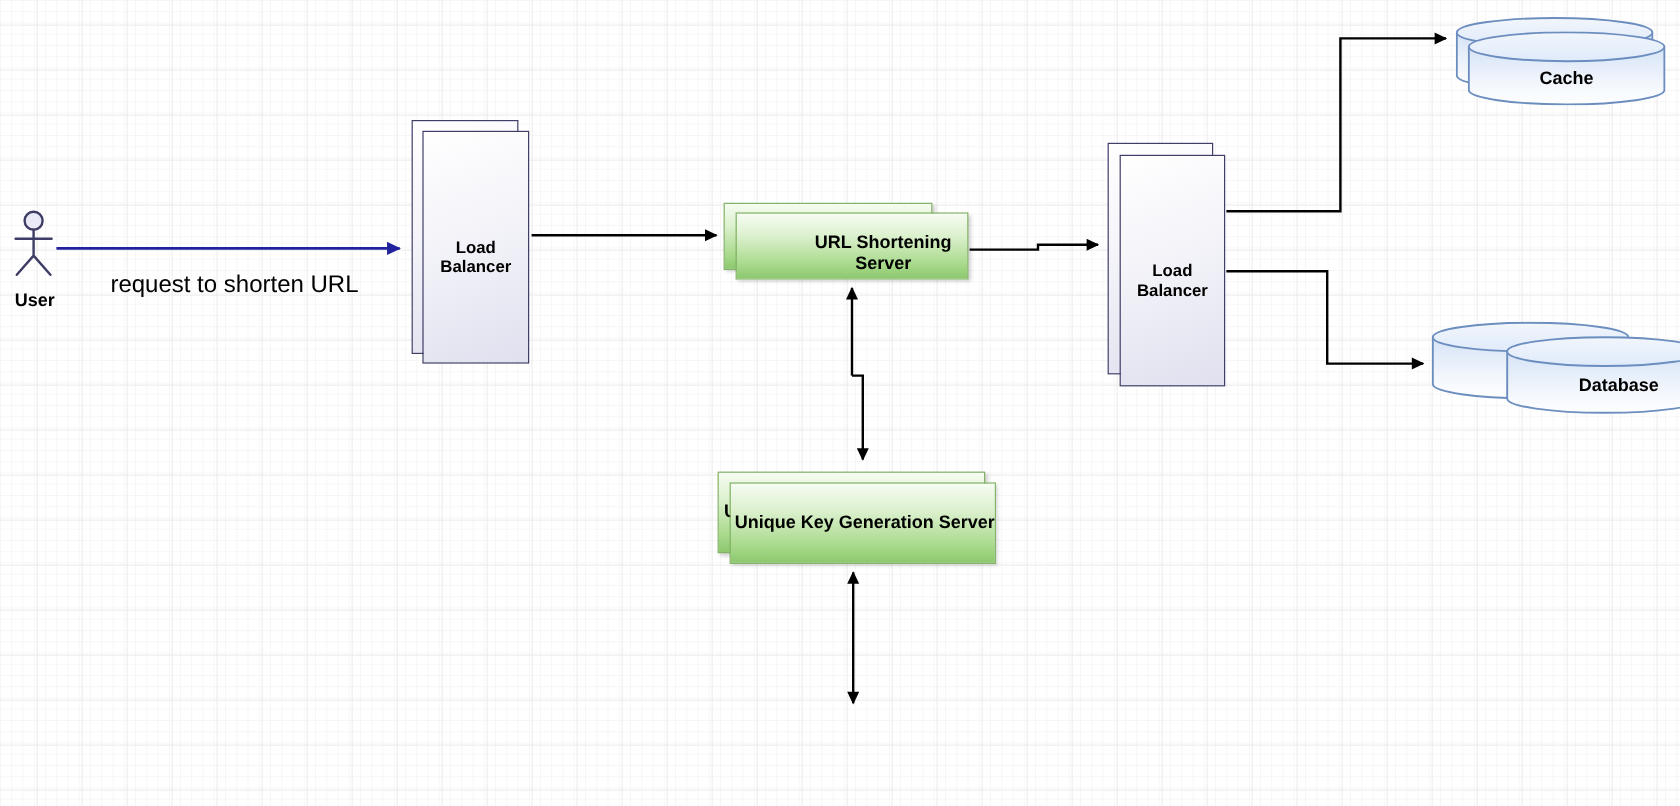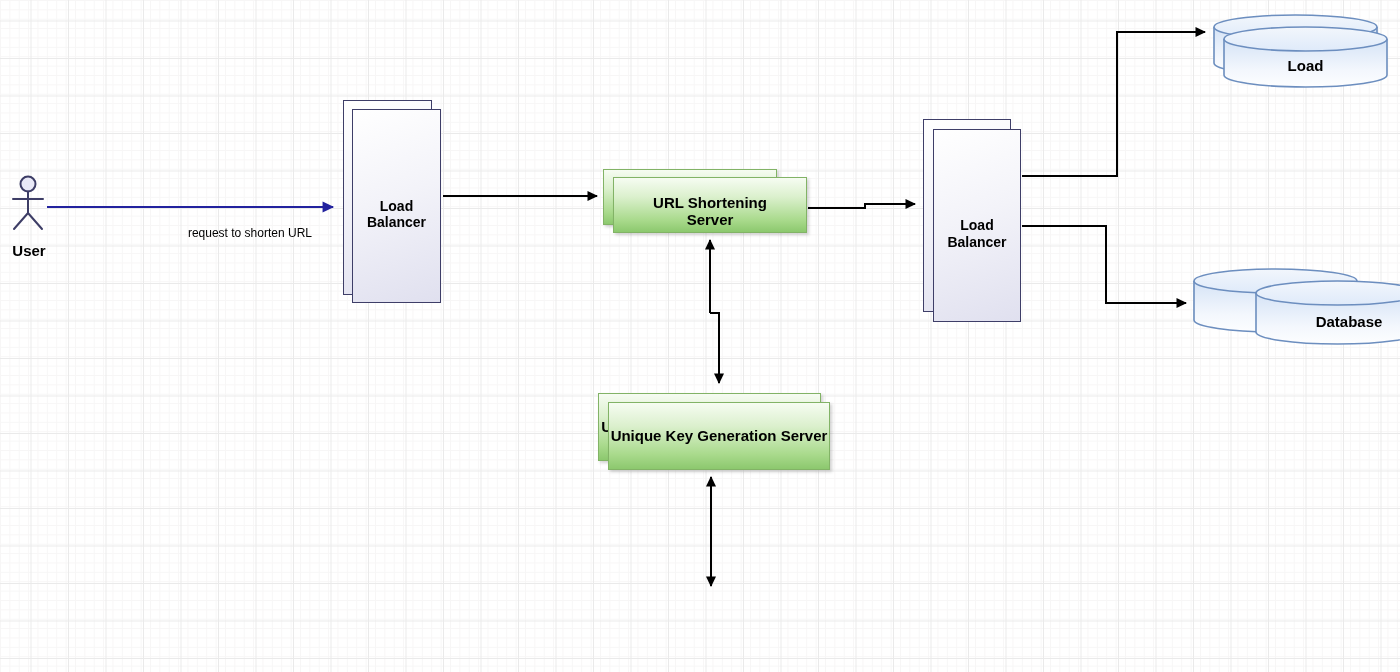--- a/index.html
+++ b/index.html
@@ -18,33 +18,34 @@
   .node{position:absolute;box-sizing:border-box;display:flex;align-items:center;justify-content:center;}
   .lav-box{
     border:1.5px solid #3e3e68;
     background:linear-gradient(160deg,#ffffff 0%,#f3f3f9 45%,#e0e0ef 100%);
   }
   .green-box{
     border:1px solid #82b366;
     background:linear-gradient(180deg,#f6fcf2 0%,#dbf0cd 35%,#a9da8c 78%,#8cc86e 100%);
     box-shadow:2px 2px 3px rgba(0,0,0,0.18);
     overflow:hidden;
+    justify-content:flex-end;
   }
   .box-label{font-weight:bold;font-size:14px;line-height:1.15;text-align:center;margin-top:16px;}
   .green-label{font-weight:bold;font-size:15px;line-height:1.13;text-align:center;white-space:nowrap;}
   .wrap-label{white-space:normal;width:140px;}
   .lb-label{width:72px;}
   .cyl{position:absolute;}
   .cyl svg{position:absolute;left:0;top:0;}
   .cyl-label{
     position:absolute;left:0;right:0;top:0;bottom:0;
     display:flex;align-items:center;justify-content:center;
     padding-top:17px;font-weight:bold;font-size:15px;
   }
-  .edge-label{position:absolute;font-size:12px;text-align:right;}
+  .edge-label{position:absolute;font-size:20px;text-align:left;}
   .actor-label{position:absolute;font-weight:bold;font-size:15px;text-align:center;}
   svg{display:block;}
 </style>
 </head>
 <body>
 
 <div id="canvas">
 
   <svg width="1400" height="672" viewBox="0 0 1400 672" style="position:absolute;left:0;top:0;">
     <defs>
@@ -110,21 +111,21 @@
     <svg width="165" height="62" viewBox="0 0 165 62">
       <path d="M1 13 V49 A81.5 12 0 0 0 164 49 V13" fill="url(#cylBodyGrad)" stroke="#6c8ebf" stroke-width="1.6"></path>
       <ellipse cx="82.5" cy="13" rx="81.5" ry="12" fill="url(#cylTopGrad)" stroke="#6c8ebf" stroke-width="1.6"></ellipse>
     </svg>
   </div>
   <div class="cyl" style="left:1223px;top:26px;width:165px;height:62px;">
     <svg width="165" height="62" viewBox="0 0 165 62">
       <path d="M1 13 V49 A81.5 12 0 0 0 164 49 V13" fill="url(#cylBodyGrad)" stroke="#6c8ebf" stroke-width="1.6"></path>
       <ellipse cx="82.5" cy="13" rx="81.5" ry="12" fill="url(#cylTopGrad)" stroke="#6c8ebf" stroke-width="1.6"></ellipse>
     </svg>
-    <div class="cyl-label">Load</div>
+    <div class="cyl-label">Cache</div>
   </div>
 
   <div class="cyl" style="left:1193px;top:268px;width:165px;height:65px;">
     <svg width="165" height="65" viewBox="0 0 165 65">
       <path d="M1 13 V52 A81.5 12 0 0 0 164 52 V13" fill="url(#cylBodyGrad)" stroke="#6c8ebf" stroke-width="1.6"></path>
       <ellipse cx="82.5" cy="13" rx="81.5" ry="12" fill="url(#cylTopGrad)" stroke="#6c8ebf" stroke-width="1.6"></ellipse>
     </svg>
   </div>
   <div class="cyl" style="left:1255px;top:280px;width:188px;height:65px;">
     <svg width="165" height="65" viewBox="0 0 165 65">

